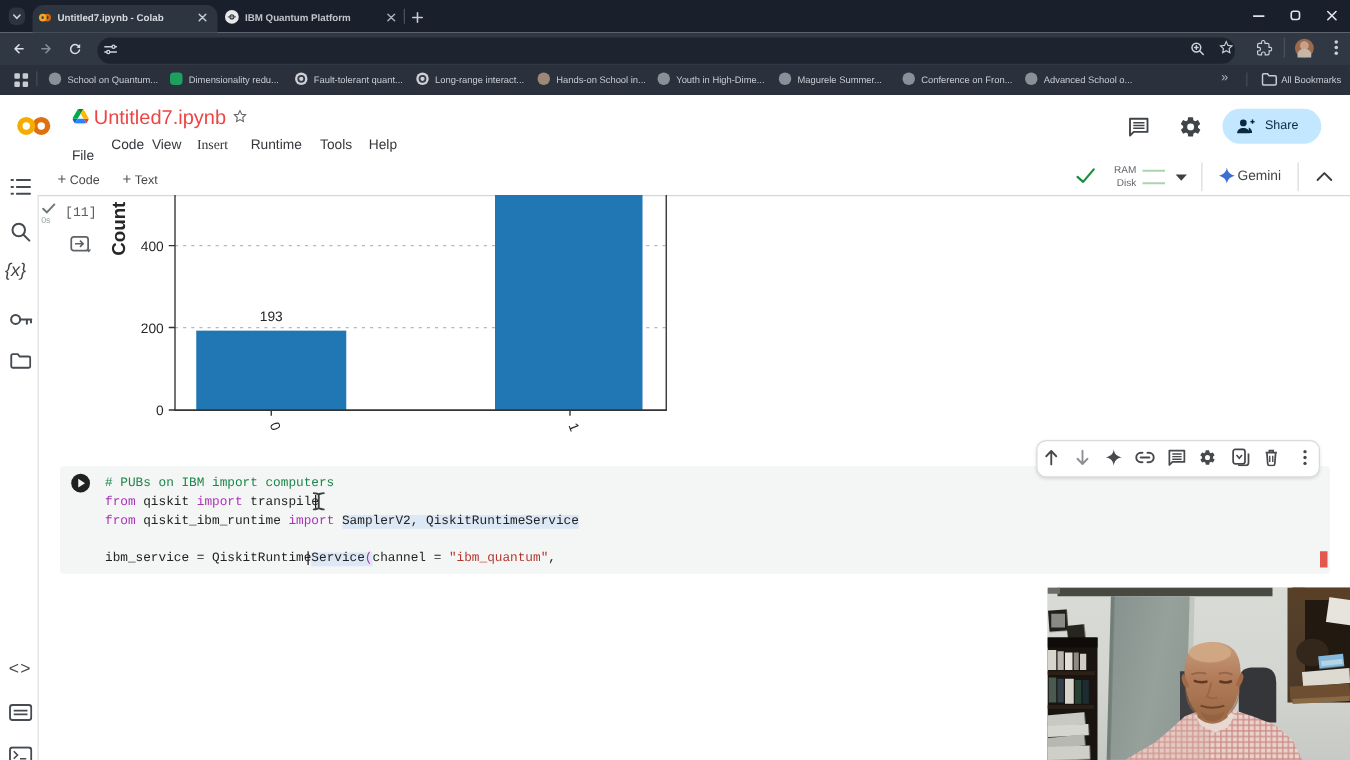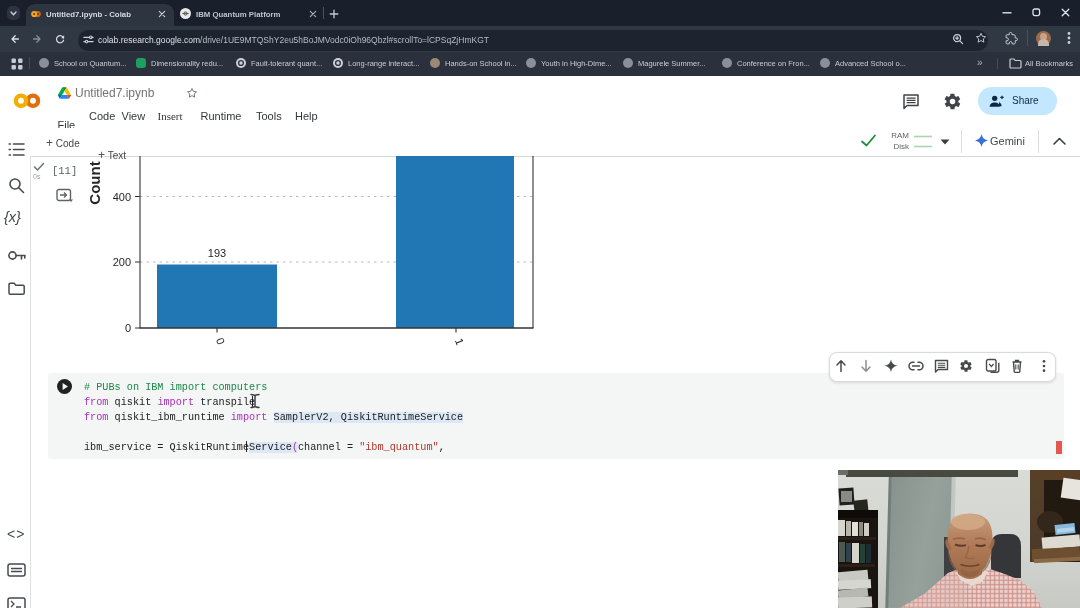--- a/index.html
+++ b/index.html
@@ -90,21 +90,20 @@
   <svg class="abs" style="left:54.5px;top:34px;" width="10" height="10" viewBox="0 0 14 14">
       <path d="M11.8 5.5 A5 5 0 1 0 12 8.5" stroke="#dbdfe5" stroke-width="1.7" fill="none" stroke-linecap="round"></path>
       <path d="M12.8 1.8 L12.8 6 L8.6 6 Z" fill="#dbdfe5"></path>
     </svg>
   <div class="pill"></div>
   <svg class="abs" style="left:83px;top:34px;" width="11" height="11" viewBox="0 0 13 13">
       <path d="M1 4 L8 4 M10.5 4 L12 4 M1 9 L3 9 M5.5 9 L12 9" stroke="#cdd2d8" stroke-width="1.3" stroke-linecap="round"></path>
       <circle cx="9.2" cy="4" r="1.5" fill="none" stroke="#cdd2d8" stroke-width="1.2"></circle>
       <circle cx="4.2" cy="9" r="1.5" fill="none" stroke="#cdd2d8" stroke-width="1.2"></circle>
     </svg>
-  <div class="url">colab.research.google.com<span style="color:#b6bcc4;">/drive/1UE9MTQShY2eu5hBoJMVodc0iOh96Qbzl#scrollTo=lCPSqZjHmKGT</span></div>
   <svg class="abs" style="left:952px;top:33px;" width="12" height="12" viewBox="0 0 13 13">
       <circle cx="5.5" cy="5.5" r="3.8" fill="none" stroke="#cdd2d8" stroke-width="1.3"></circle>
       <path d="M8.5 8.5 L11.5 11.5 M4 5.5 L7 5.5 M5.5 4 L5.5 7" stroke="#cdd2d8" stroke-width="1.3" stroke-linecap="round"></path>
     </svg>
   <svg class="abs" style="left:975px;top:32px;" width="12" height="12" viewBox="0 0 24 24">
       <path d="M12 2.6 L14.8 8.6 21.2 9.4 16.5 13.9 17.7 20.3 12 17.1 6.3 20.3 7.5 13.9 2.8 9.4 9.2 8.6 Z" fill="none" stroke="#cdd2d8" stroke-width="1.8"></path>
     </svg>
   <svg class="abs" style="left:1005px;top:32px;" width="13" height="13" viewBox="0 0 24 24">
       <path d="M20.5 11h-1.7V7c0-1.1-.9-2-2-2h-4V3.3a2.5 2.5 0 0 0-5 0V5h-4C2.7 5 2 5.9 2 7v3.8h1.6a2.7 2.7 0 0 1 0 5.4H2V20c0 1.1.9 2 2 2h3.8v-1.6a2.7 2.7 0 0 1 5.4 0V22H17c1.1 0 2-.9 2-2v-4h1.5a2.5 2.5 0 0 0 0-5z" fill="none" stroke="#cdd2d8" stroke-width="1.7"></path>
     </svg>
@@ -164,21 +163,21 @@
   </svg>
   
   <svg class="abs" style="left:58px;top:87px;" width="13" height="12" viewBox="0 0 87.3 78">
     <path d="m6.6 66.85 3.85 6.65c.8 1.4 1.95 2.5 3.3 3.3l13.75-23.8h-27.5c0 1.55.4 3.1 1.2 4.5z" fill="#0066da"></path>
     <path d="m43.65 25-13.75-23.8c-1.35.8-2.5 1.9-3.3 3.3l-25.4 44a9.06 9.06 0 0 0 -1.2 4.5h27.5z" fill="#00ac47"></path>
     <path d="m73.55 76.8c1.35-.8 2.5-1.9 3.3-3.3l1.6-2.75 7.65-13.25c.8-1.4 1.2-2.95 1.2-4.5h-27.502l5.852 11.5z" fill="#ea4335"></path>
     <path d="m43.65 25 13.75-23.8c-1.35-.8-2.9-1.2-4.5-1.2h-18.5c-1.6 0-3.15.45-4.5 1.2z" fill="#00832d"></path>
     <path d="m59.8 53h-32.3l-13.75 23.8c1.35.8 2.9 1.2 4.5 1.2h50.8c1.6 0 3.15-.45 4.5-1.2z" fill="#2684fc"></path>
     <path d="m73.4 26.5-12.7-22c-.8-1.4-1.95-2.5-3.3-3.3l-13.75 23.8 16.15 28h27.45c0-1.55-.4-3.1-1.2-4.5z" fill="#ffba00"></path>
   </svg>
-  <div class="abs" style="left:75px;top:86px;font-size:12px;color:#737373;">Untitled7.ipynb</div>
+  <div class="abs" style="left:75px;top:86px;font-size:16px;color:#ef4444;">Untitled7.ipynb</div>
   <svg class="abs" style="left:186px;top:87px;" width="12" height="12" viewBox="0 0 24 24">
       <path d="M12 3 L14.7 8.8 21 9.6 16.4 14 17.5 20.3 12 17.2 6.5 20.3 7.6 14 3 9.6 9.3 8.8 Z" fill="none" stroke="#5f6368" stroke-width="1.7"></path>
     </svg>
   <div class="menu" style="left:57.5px;top:119px;">File</div>
   <div class="menu" style="left:89px;top:110px;">Code</div>
   <div class="menu" style="left:121.5px;top:110px;">View</div>
   <div class="menu" style="left:157.5px;top:110px;font-family:Liberation Serif, serif;">Insert</div>
   <div class="menu" style="left:200.5px;top:110px;">Runtime</div>
   <div class="menu" style="left:256px;top:110px;">Tools</div>
   <div class="menu" style="left:295px;top:110px;">Help</div>
@@ -197,21 +196,21 @@
         <path d="M2.5 19 c0-4.2 3.7-6.3 7.5-6.3 s7.5 2.1 7.5 6.3 Z"></path>
         <path d="M18.5 5 h5 M21 2.5 v5" stroke="#0b2a41" stroke-width="1.8" fill="none"></path>
         <path d="M16.5 12 a7 7 0 0 1 4 6.5 h-4 Z"></path>
       </g>
     </svg>
   <div class="abs" style="left:1012px;top:95px;font-size:10px;color:#0b2a41;">Share</div>
 
   
   <div class="abs" style="left:30px;top:128px;width:1050px;height:28px;background:#fff;border-bottom:1px solid #d7d7d7;"></div>
   <div class="abs" style="left:46px;top:136px;font-size:10px;color:#454746;"><span style="font-size:12px;color:#555;">+</span>&nbsp;Code</div>
-  <div class="abs" style="left:98px;top:148px;font-size:10px;color:#454746;"><span style="font-size:12px;color:#555;">+</span>&nbsp;Text</div>
+  <div class="abs" style="left:98px;top:136px;font-size:10px;color:#454746;"><span style="font-size:12px;color:#555;">+</span>&nbsp;Text</div>
   <svg class="abs" style="left:860px;top:133px;" width="17" height="15" viewBox="0 0 17 15">
       <path d="M2 8.5 L6.5 12.5 L15 2.5" stroke="#1e8e3e" stroke-width="1.8" fill="none" stroke-linecap="round" stroke-linejoin="round"></path>
     </svg>
   <div class="abs" style="left:888px;top:131px;width:21px;font-size:8px;color:#5f6368;line-height:10.5px;text-align:right;">RAM<br>Disk</div>
   <svg class="abs" style="left:912px;top:131px;" width="24" height="21" viewBox="0 0 24 21">
       <path d="M2 5.5 h18" stroke="#a8d5b0" stroke-width="1.6"></path>
       <path d="M2 15.5 h18" stroke="#a8d5b0" stroke-width="1.6"></path>
     </svg>
   <svg class="abs" style="left:940px;top:139px;" width="10" height="6" viewBox="0 0 10 6">
       <path d="M0.5 0.5 L5 5.5 L9.5 0.5 Z" fill="#3c4043"></path>

